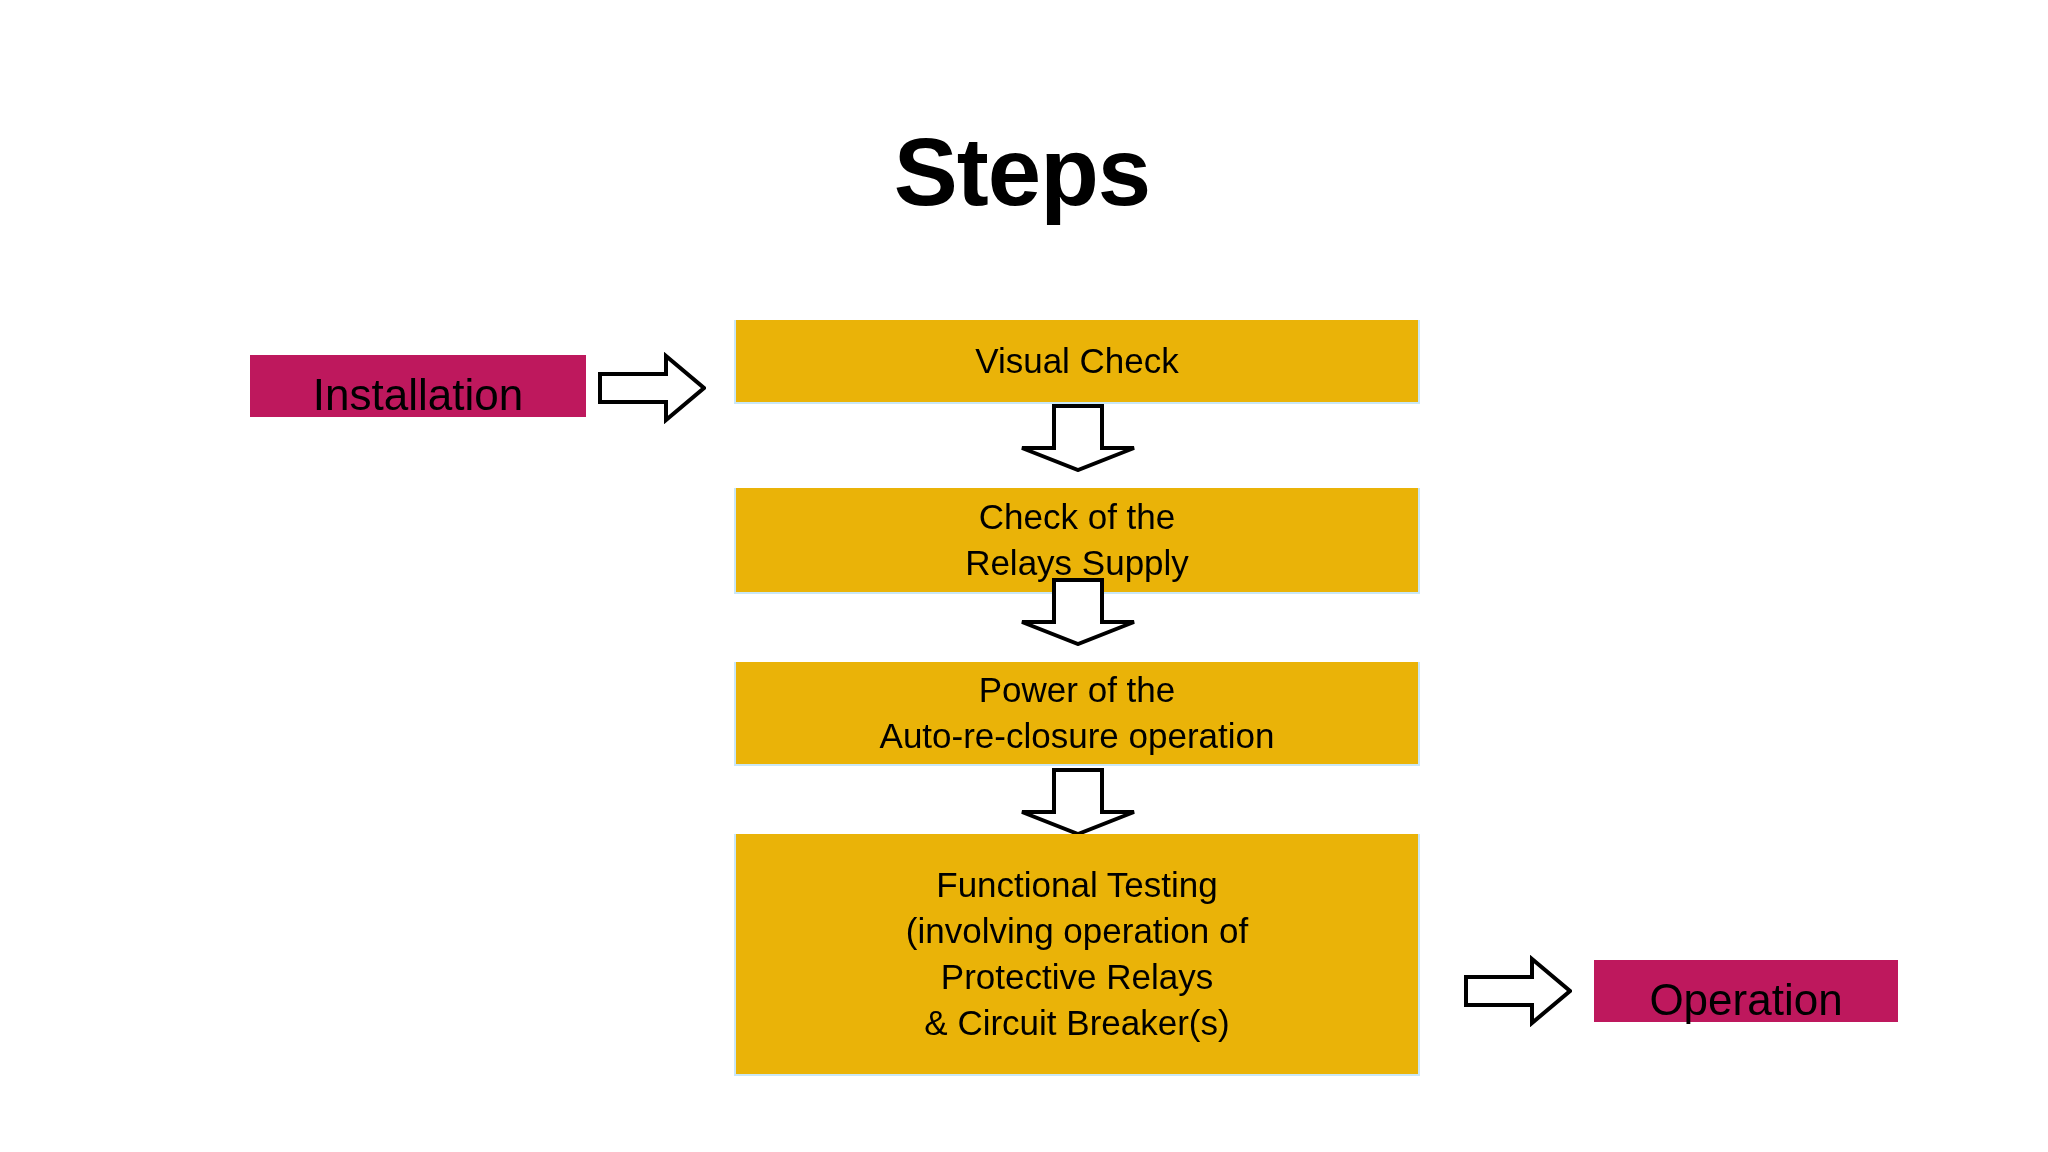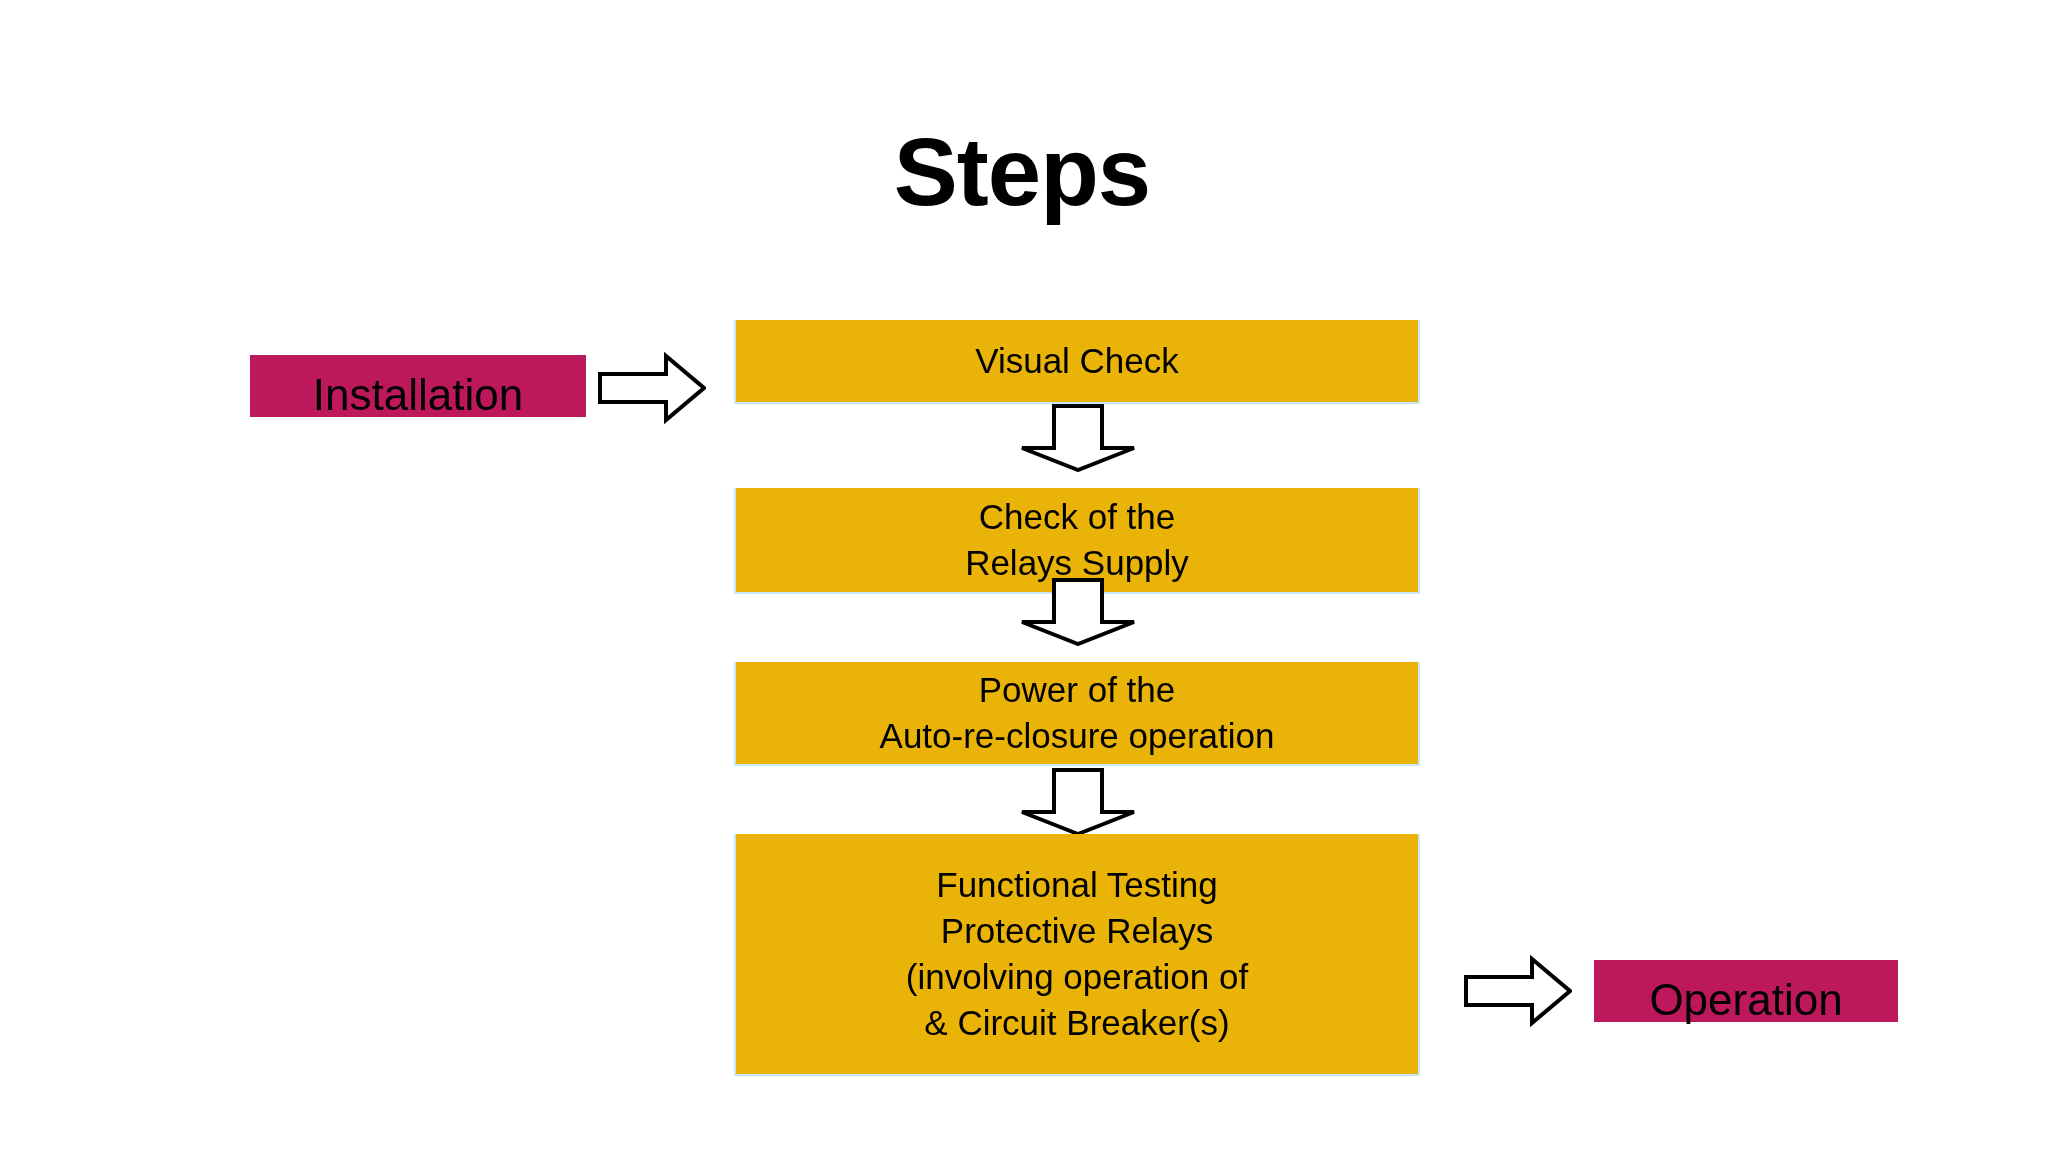--- a/index.html
+++ b/index.html
@@ -149,22 +149,22 @@
   </div>
 
   <div class="arrow down-3">
     <svg width="120" height="68" viewBox="0 0 120 68">
       <polygon points="36,2 84,2 84,44 116,44 60,66 4,44 36,44" fill="#FFFFFF" stroke="#000000" stroke-width="4" stroke-linejoin="miter"></polygon>
     </svg>
   </div>
 
   <div class="proc-box b4">
     <span class="line">Functional Testing</span>
+    <span class="line">(involving operation of</span>
     <span class="line">Protective Relays</span>
-    <span class="line">(involving operation of</span>
     <span class="line">&amp; Circuit Breaker(s)</span>
   </div>
 
   <div class="arrow right-operation">
     <svg width="108" height="72" viewBox="0 0 108 72">
       <polygon points="2,22 68,22 68,4 106,36 68,68 68,50 2,50" fill="#FFFFFF" stroke="#000000" stroke-width="4" stroke-linejoin="miter"></polygon>
     </svg>
   </div>
 
   <div class="term-box operation">

